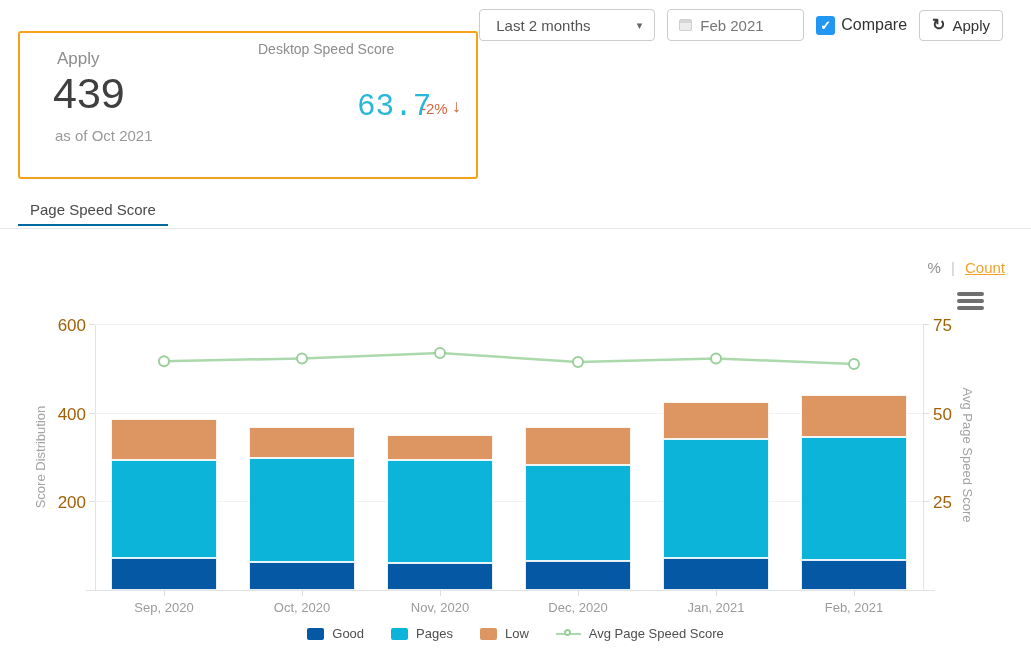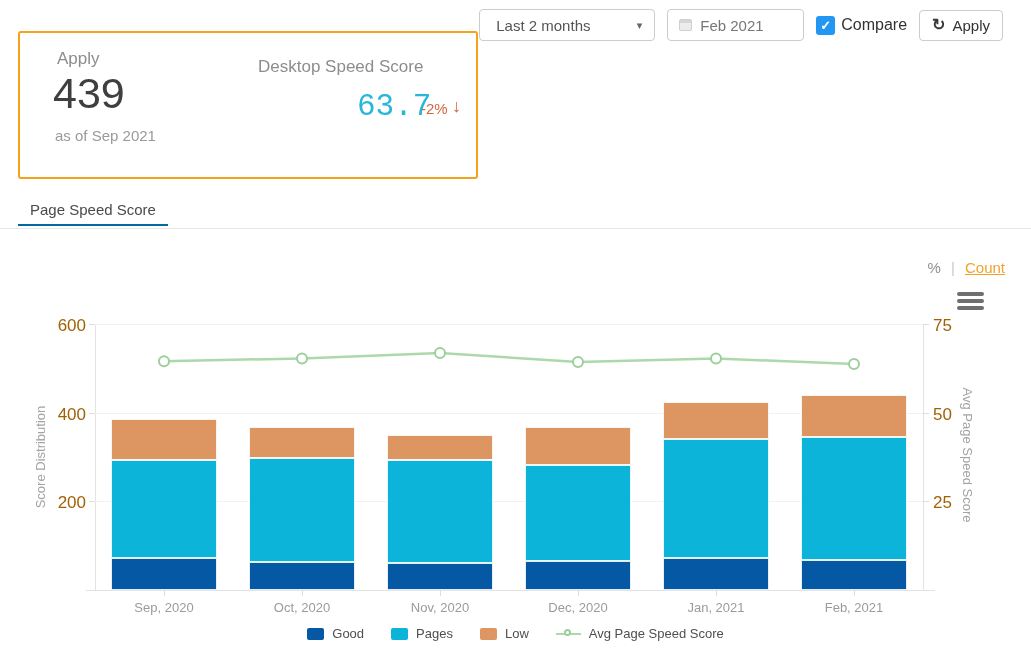--- a/index.html
+++ b/index.html
@@ -23,21 +23,21 @@
            padding:0 12px; font-size:15px; color:#333; font-family:inherit; cursor:pointer; }
   .apply .ricon { font-size:16px; font-weight:bold; color:#3a3a3a; line-height:1; }
 
   
   .card { position:absolute; left:18px; top:31px; width:460px; height:148px; background:#fff;
           border:2px solid #f5a21d; border-radius:3px; }
   .card * { position:absolute; }
   .pages-label  { left:37px; top:16px; font-size:17px; color:#8d8d8d; }
   .pages-value  { left:33px; top:36px; font-size:43px; font-weight:500; color:#3f3f3f; }
   .pages-caption{ left:35px; top:94px; font-size:15px; color:#9a9a9a; }
-  .score-label  { left:238px; top:24px; font-size:17px; color:#8d8d8d; }
+  .score-label  { left:238px; top:8px; font-size:14px; color:#8d8d8d; }
   .gauge { left:257px; top:45px; width:67px; height:67px; border-radius:50%;
            background:conic-gradient(#29b7d9 0deg 229deg, #dadada 229deg 360deg); }
   .gauge-inner { position:absolute; inset:9px; background:#fff; border-radius:50%;
                  display:flex; align-items:center; justify-content:center; color:#29b7d9; font-size:16px; }
   .score-value  { left:337px; top:56px; font-size:31px; color:#29b7d9;font-family:Liberation Mono, monospace; }
   .score-change { left:401px; top:67px; font-size:15px; color:#d4663f; }
   .trend-arrow  { left:432px; top:63px; font-size:18px; font-weight:bold; color:#d4663f; }
 
   
   .tabbar { position:absolute; left:0; top:195px; width:100%; height:34px; border-bottom:1px solid #e7e7e7; }
@@ -98,21 +98,21 @@
     </div>
     <button class="apply">
       <span class="ricon">↻</span>
       <span>Apply</span>
     </button>
   </div>
 
   <div class="card">
     <div class="pages-label">Apply</div>
     <div class="pages-value">439</div>
-    <div class="pages-caption">as of Sep 2021</div>
+    <div class="pages-caption">as of Oct 2021</div>
     <div class="score-label">Desktop Speed Score</div>
     <div class="score-value">63.7</div>
     <div class="score-change">-2%</div>
     <div class="trend-arrow">↓</div>
   </div>
 
   <div class="tabbar">
     <div class="tab">Page Speed Score</div>
   </div>
 

